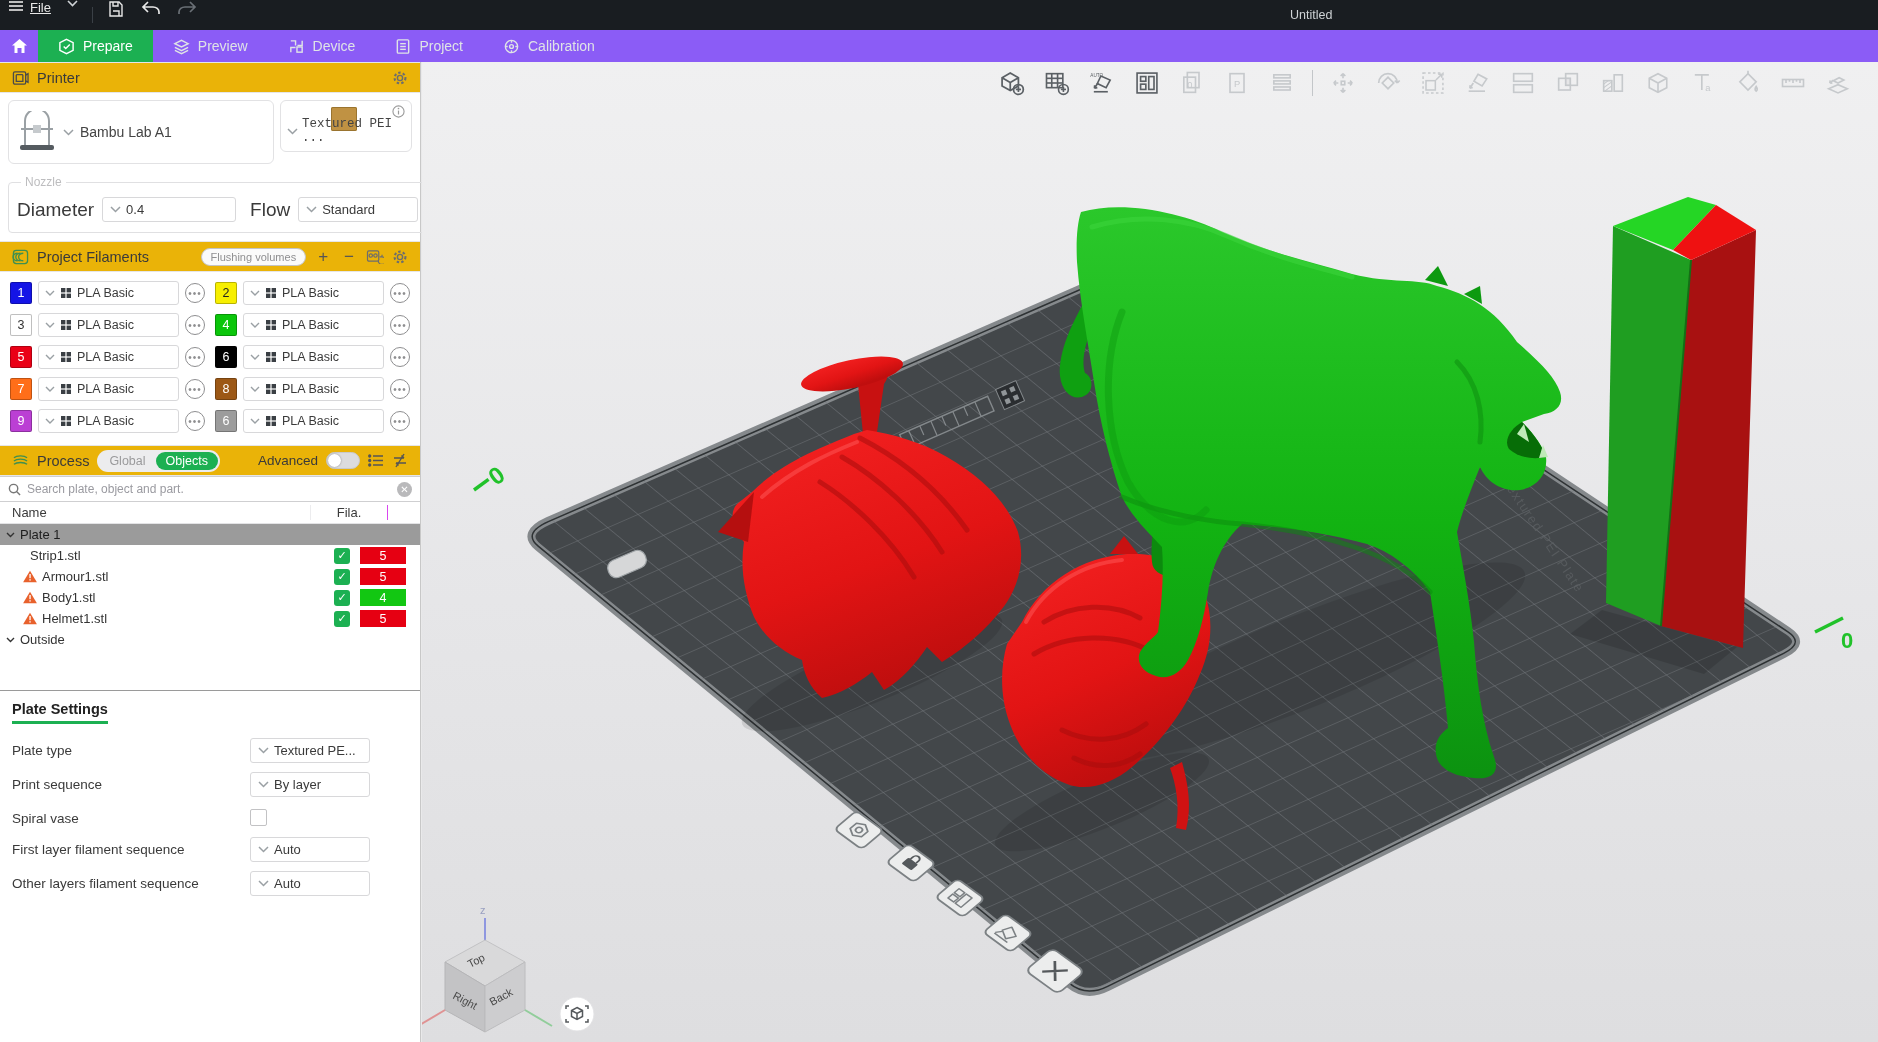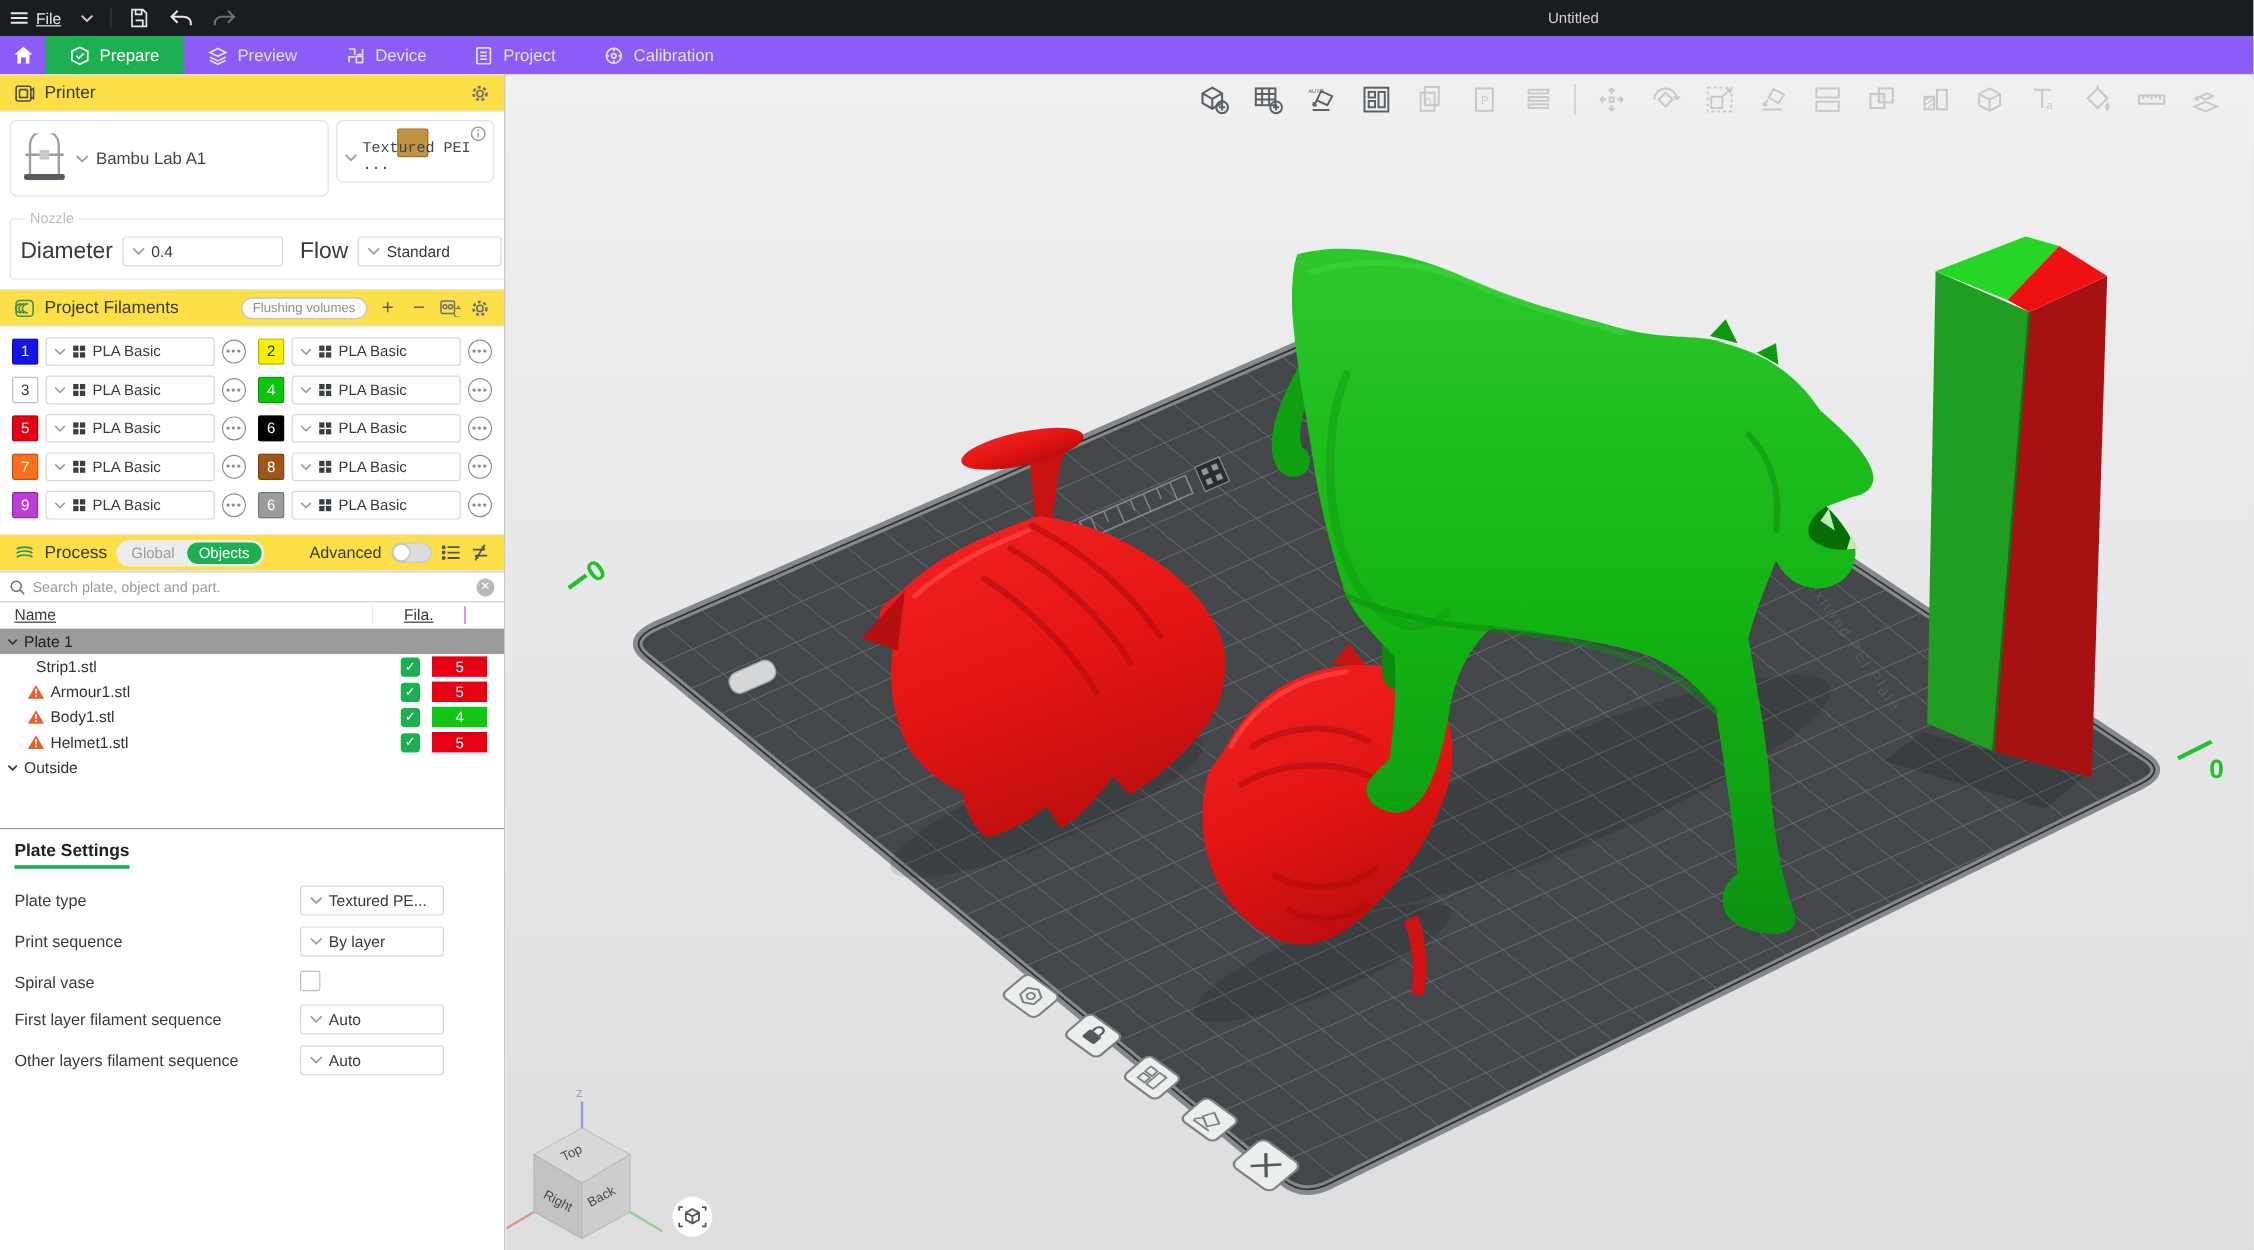--- a/index.html
+++ b/index.html
@@ -3,38 +3,38 @@
 <meta charset="utf-8">
 <style>
   * { margin:0; padding:0; box-sizing:border-box; }
   html,body { width:1878px; height:1042px; overflow:hidden;
     font-family:"Liberation Sans", sans-serif; font-size:13px; color:#333; background:#e9e9ea; }
   .app { position:relative; width:1878px; height:1042px; }
 
   
   .menubar { position:absolute; left:0; top:0; width:100%; height:30px; background:#191d21;
     display:flex; align-items:center; color:#e8e8e8; }
-  .menubar .mi { display:flex; align-items:center; gap:6px; padding:0 8px; height:100%; cursor:default;text-decoration:underline; }
+  .menubar .mi { display:flex; gap:6px; padding:0 8px; height:100%; cursor:default;text-decoration:underline; }
   .menubar svg { display:block; }
   .mb-sep { width:1px; height:16px; background:#3a4046; margin:0 6px; }
   .win-title { position:absolute; left:1290px; top:0; height:30px; display:flex; align-items:center;
     color:#cfd3d6; font-size:12.5px; }
 
   
   .tabbar { position:absolute; left:0; top:30px; width:100%; height:32px; background:#8b5cf6;
     display:flex; align-items:stretch; color:#dfe3e6; }
   .home { width:38px; display:flex; align-items:center; justify-content:center; }
   .tab { display:flex; align-items:center; gap:8px; padding:0 20px; font-size:14px; }
   .tab.active { background:var(--accent); color:#fff; }
 
   
   :root { --accent:#1cb052; }
   .panel { position:absolute; left:0; top:62px; width:421px; height:980px; background:#fff;
     border-right:1px solid #c8c8c8; display:flex; flex-direction:column; }
-  .sec-header { height:31px; background:#fde047; border-top:1px solid #e6e6e8; border-bottom:1px solid #e6e6e8;
+  .sec-header { height:31px; background:#eab308; border-top:1px solid #e6e6e8; border-bottom:1px solid #e6e6e8;
     display:flex; align-items:center; gap:8px; padding:0 12px; flex:none; }
   .sec-title { font-size:14.5px; color:#3a3a3a; }
   .spacer { flex:1; }
   .icbtn { display:flex; align-items:center; justify-content:center; color:#6d6d6d; }
 
   .cards { display:flex; gap:6px; padding:7px 8px; flex:none; }
   .card { border:1px solid #e2e2e4; border-radius:6px; background:#fff; }
   .card.printer-card { flex:1; height:64px; display:flex; align-items:center; gap:6px; padding:0 8px; }
   .card.plate-card { width:132px; height:52px; position:relative;font-family:Liberation Mono, monospace; }
   .plate-thumb { position:absolute; left:50px; top:6px; width:26px; height:24px; background:#c09243;
@@ -78,21 +78,21 @@
   .search-row { height:26px; border-top:1px solid #cfcfd1; border-bottom:1px solid #cfcfd1;
     display:flex; align-items:center; gap:6px; padding:0 8px; flex:none; }
   .search-row input { flex:1; border:none; outline:none; font-size:12px; color:#555;
     font-family:"Liberation Sans", sans-serif; }
   .search-row input::placeholder { color:#9a9aa0; }
   .clr { width:15px; height:15px; border-radius:50%; background:#b9b9bb; color:#fff; font-size:10px;
     display:flex; align-items:center; justify-content:center; }
 
   .tree { flex:none; height:189px; border-bottom:1px solid #9a9a9a; display:flex; flex-direction:column; }
   .tree-head { height:22px; display:flex; align-items:center; border-bottom:1px solid #e3e3e5;
-    font-size:13px; color:#3a3a3a;text-decoration:underline; }
+    font-size:13px; color:#3a3a3a; }
   .tree-head .c-name { padding-left:12px; width:311px; border-right:1px solid #ececee; }
   .tree-head .c-fila { width:77px; text-align:center; border-right:1px solid #d946ef; }
   .trow { height:21px; display:flex; align-items:center; font-size:13px; color:#333; }
   .trow.sel { background:#9b9b9b; color:#1d1d1d; }
   .trow .twist { width:20px; display:flex; justify-content:center; color:#444; }
   .trow .warn { width:16px; margin-left:22px; margin-right:4px; flex:none; }
   .trow .nm { flex:1; }
   .trow .nm.ind1 { padding-left:30px; }
   .chk { width:16px; height:16px; border-radius:3px; background:var(--accent); color:#fff;
     display:flex; align-items:center; justify-content:center; font-size:11px; margin-left:300px; flex:none; }

